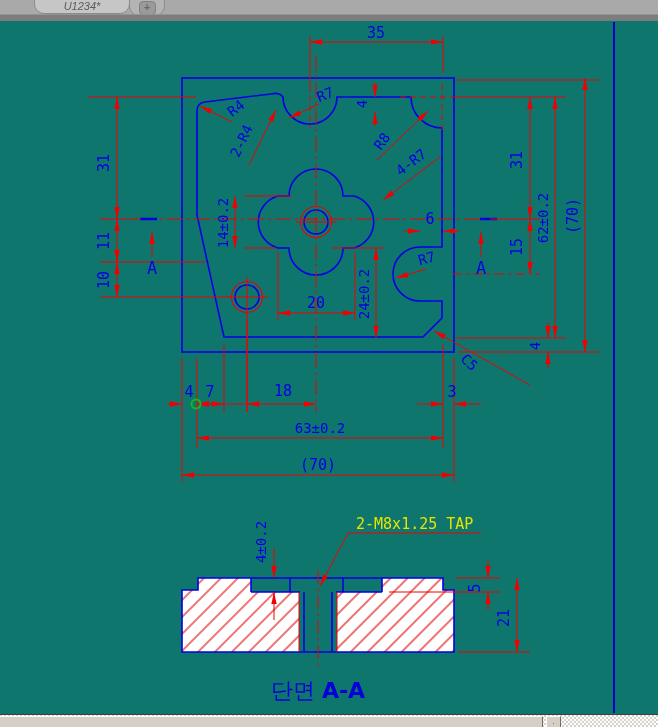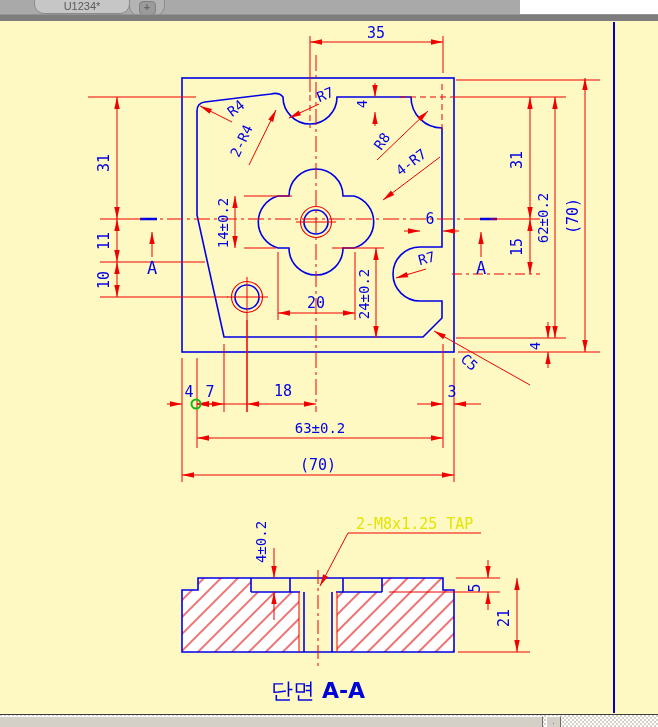--- a/index.html
+++ b/index.html
@@ -1,29 +1,29 @@
 <!DOCTYPE html>
 <html><head>
 <meta charset="utf-8">
 <style>
   html,body{margin:0;padding:0;background:#fff;}
   .app{position:relative;width:658px;height:727px;overflow:hidden;background:#fff;
        font-family:"Liberation Sans",sans-serif;}
   
-  .tabbar{position:absolute;top:0;left:0;width:520px;height:14px;background:#a9a9a9;overflow:hidden;}
+  .tabbar{position:absolute;top:0;left:0;width:658px;height:14px;background:#a9a9a9;overflow:hidden;font-style:italic;}
   .doc-tab{position:absolute;top:-9px;left:34px;width:96px;height:23px;background:#c6c6c6;
            border:1px solid #8a8a8a;border-radius:10px;color:#5a5a5a;font-size:11px;
            display:flex;align-items:flex-end;justify-content:center;padding-bottom:1px;box-sizing:border-box;}
   .plus-tab{position:absolute;top:-9px;left:129px;width:34px;height:23px;background:#b4b4b4;
             border:1px solid #8a8a8a;border-radius:10px;display:flex;align-items:flex-end;justify-content:center;}
   .plus-badge{width:15px;height:12px;background:#9a9a9a;border:1px solid #818181;border-radius:4px;
               color:#686868;font-size:11px;font-weight:bold;line-height:10px;text-align:center;margin-bottom:0px;}
   .tab-band{position:absolute;top:14px;left:0;width:658px;height:7px;background:#7d7d7d;border-top:1px solid #949494;box-sizing:border-box;}
   
-  .canvas{position:absolute;top:21px;left:0;width:658px;height:693px;background:#fef9c3;}
+  .canvas{position:absolute;top:21px;left:0;width:658px;height:693px;background:#0f766e;}
   
   .hscroll{position:absolute;top:714px;left:0;width:658px;height:13px;border-top:1px solid #3f3f3f;box-sizing:border-box;
            background:repeating-conic-gradient(#ffffff 0% 25%, #d6d2ca 0% 50%) 0 0/4px 4px;}
   .hthumb{position:absolute;top:1px;left:0;width:543px;height:12px;background:#d4d0c8;
           border-top:1px solid #fdfdfd;border-right:1px solid #6d6d6d;box-sizing:border-box;}
   .hbox{position:absolute;top:1px;left:546px;width:15px;height:12px;background:#d4d0c8;
         border:1px solid #fff;border-right-color:#6d6d6d;border-bottom-color:#6d6d6d;box-sizing:border-box;
         color:#333;font-size:8px;line-height:9px;text-align:center;}
   
   svg text{font-family:"DejaVu Sans Mono","Liberation Mono",monospace;}

